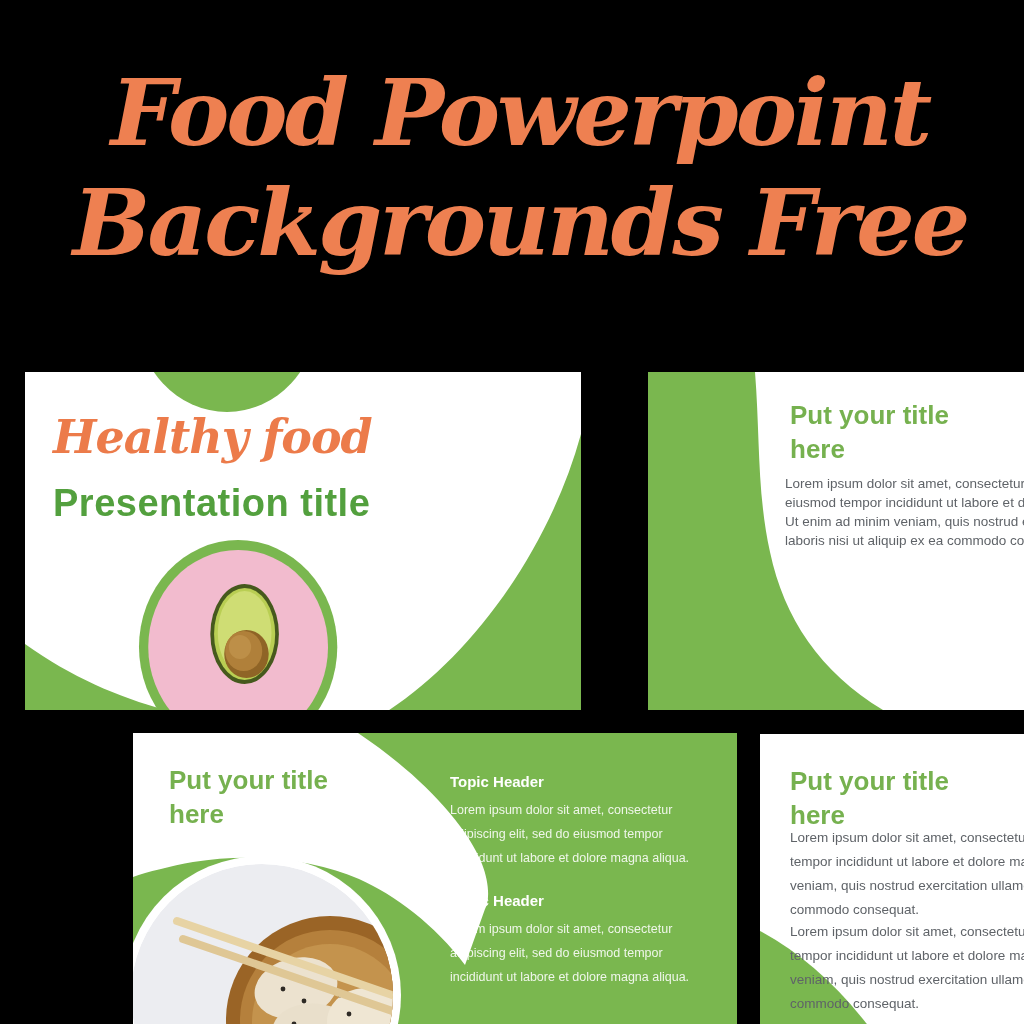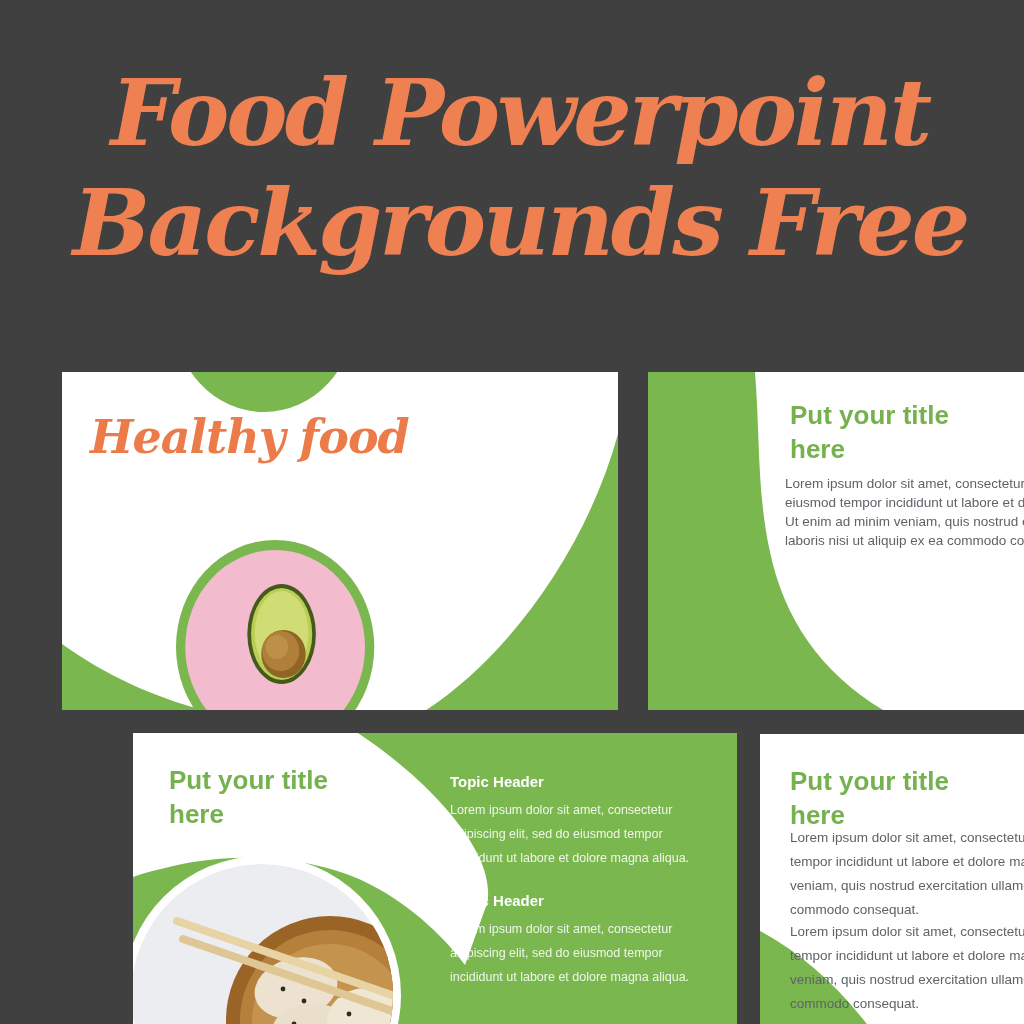--- a/index.html
+++ b/index.html
@@ -1,25 +1,25 @@
 <!DOCTYPE html>
 <html><head>
 <meta charset="utf-8">
 <style>
   html,body{margin:0;padding:0;}
   body{width:1024px;height:1024px;overflow:hidden;background:#E3F6DA;font-family:"Liberation Sans",sans-serif;}
-  .canvas{position:absolute;left:0;top:0;width:1024px;height:1024px;overflow:hidden;background:#404040;}
+  .canvas{position:absolute;left:0;top:0;width:1024px;height:1024px;overflow:hidden;background:#000000;}
 
   .main-heading{position:absolute;left:0;top:58px;width:1040px;text-align:center;
     font-family:"DejaVu Serif",serif;font-style:italic;font-weight:bold;
     color:#EE8051;font-size:92px;line-height:110px;letter-spacing:-3px;}
 
   .slide{position:absolute;overflow:hidden;background:#fff;}
   .slide svg{position:absolute;left:0;top:0;width:100%;height:100%;}
-  #slide1{left:25px;top:372px;width:556px;height:338px;margin-left:37px;}
+  #slide1{left:25px;top:372px;width:556px;height:338px;}
   #slide2{left:648px;top:372px;width:604px;height:338px;background:#fff;}
   #slide3{left:133px;top:733px;width:604px;height:338px;background:#7AB74F;}
   #slide4{left:760px;top:734px;width:600px;height:338px;}
 
   .kicker{position:absolute;left:28px;top:38px;font-family:"DejaVu Serif",serif;font-style:italic;font-weight:bold;
     color:#EC7B4A;font-size:46px;letter-spacing:-1px;white-space:nowrap;}
   .big-title{position:absolute;left:28px;top:110px;font-size:38px;font-weight:bold;color:#53A03E;
     letter-spacing:0.5px;white-space:nowrap;}
 
   .s-title{position:absolute;font-size:26px;line-height:34px;color:#76B14F;font-weight:700;white-space:nowrap;}
@@ -58,20 +58,21 @@
         <circle cx="230" cy="275" r="97" fill="#F2BBCE"></circle>
         <ellipse cx="237" cy="262" rx="37" ry="50" fill="#46591D"></ellipse>
         <ellipse cx="237" cy="262" rx="33" ry="46" fill="#B9CE53"></ellipse>
         <ellipse cx="237" cy="261" rx="29" ry="42" fill="#CFDD74"></ellipse>
         <circle cx="239" cy="282" r="24" fill="#8F6426"></circle>
         <circle cx="236" cy="279" r="20" fill="#B0803A"></circle>
         <circle cx="232" cy="275" r="12" fill="#BD8F48"></circle>
       </g>
     </svg>
     <div class="kicker">Healthy food</div>
+    <div class="big-title">Presentation title</div>
   </div>
 
   <div class="slide" id="slide2">
     <svg viewBox="0 0 604 338" preserveAspectRatio="none">
       <path d="M 0 0 L 107 0 C 112 62 109 122 122 180 C 136 246 172 300 235 338 L 0 338 Z" fill="#7AB74F"></path>
     </svg>
     <div class="s-title t2">
       <div>Put your title</div>
       <div>here</div>
     </div>

